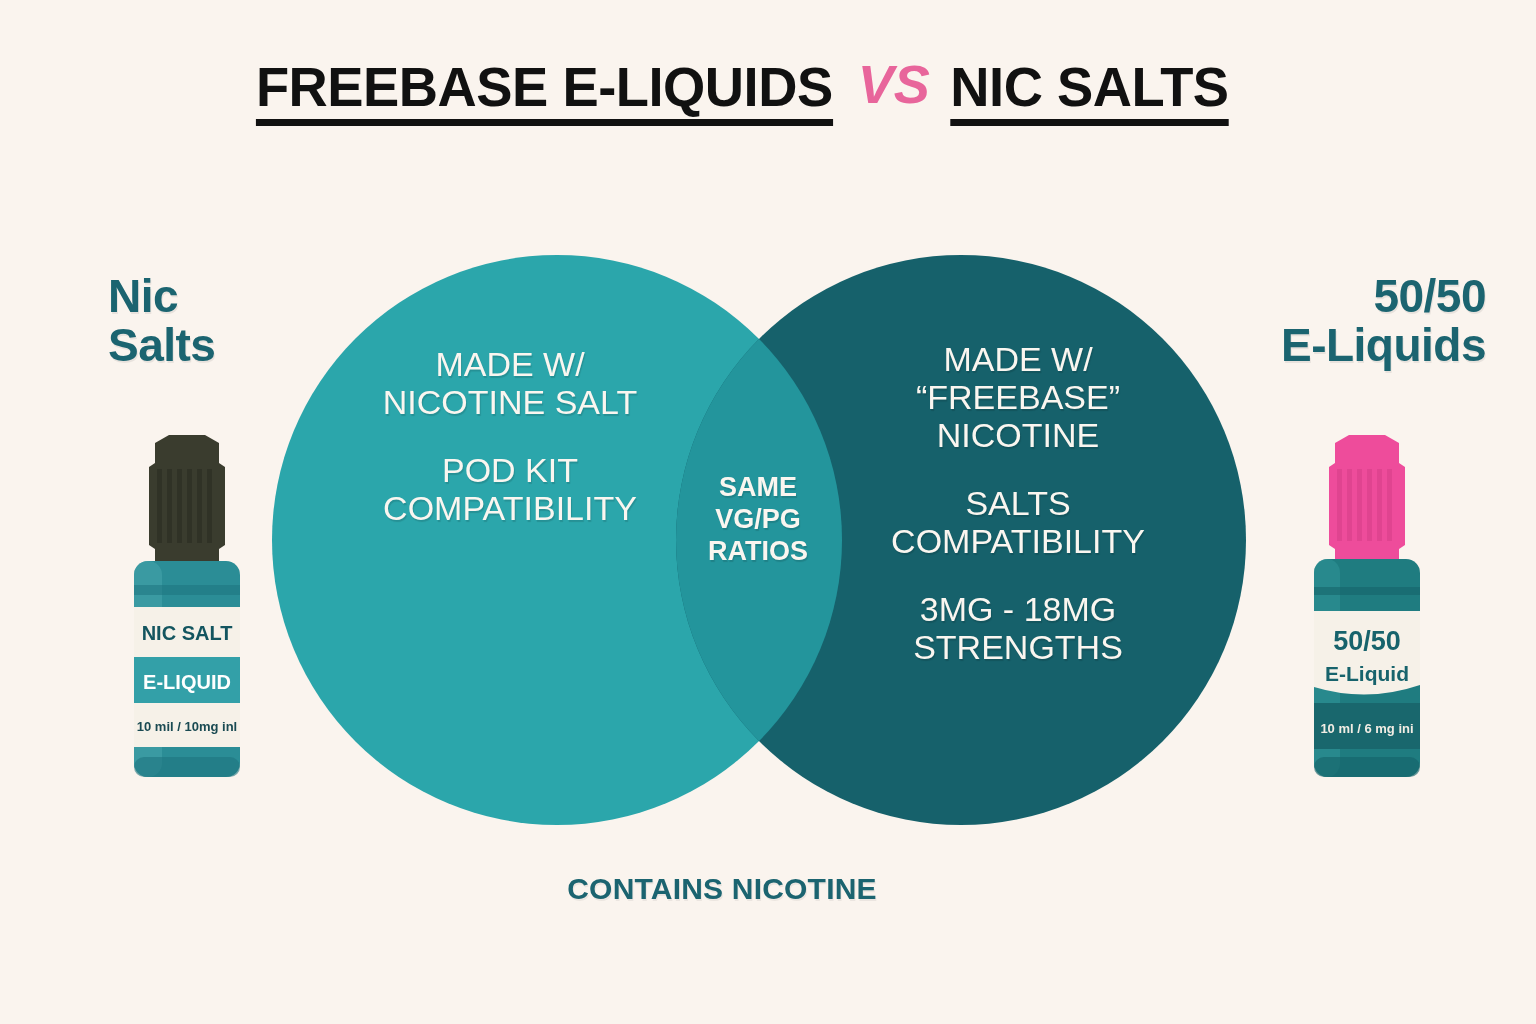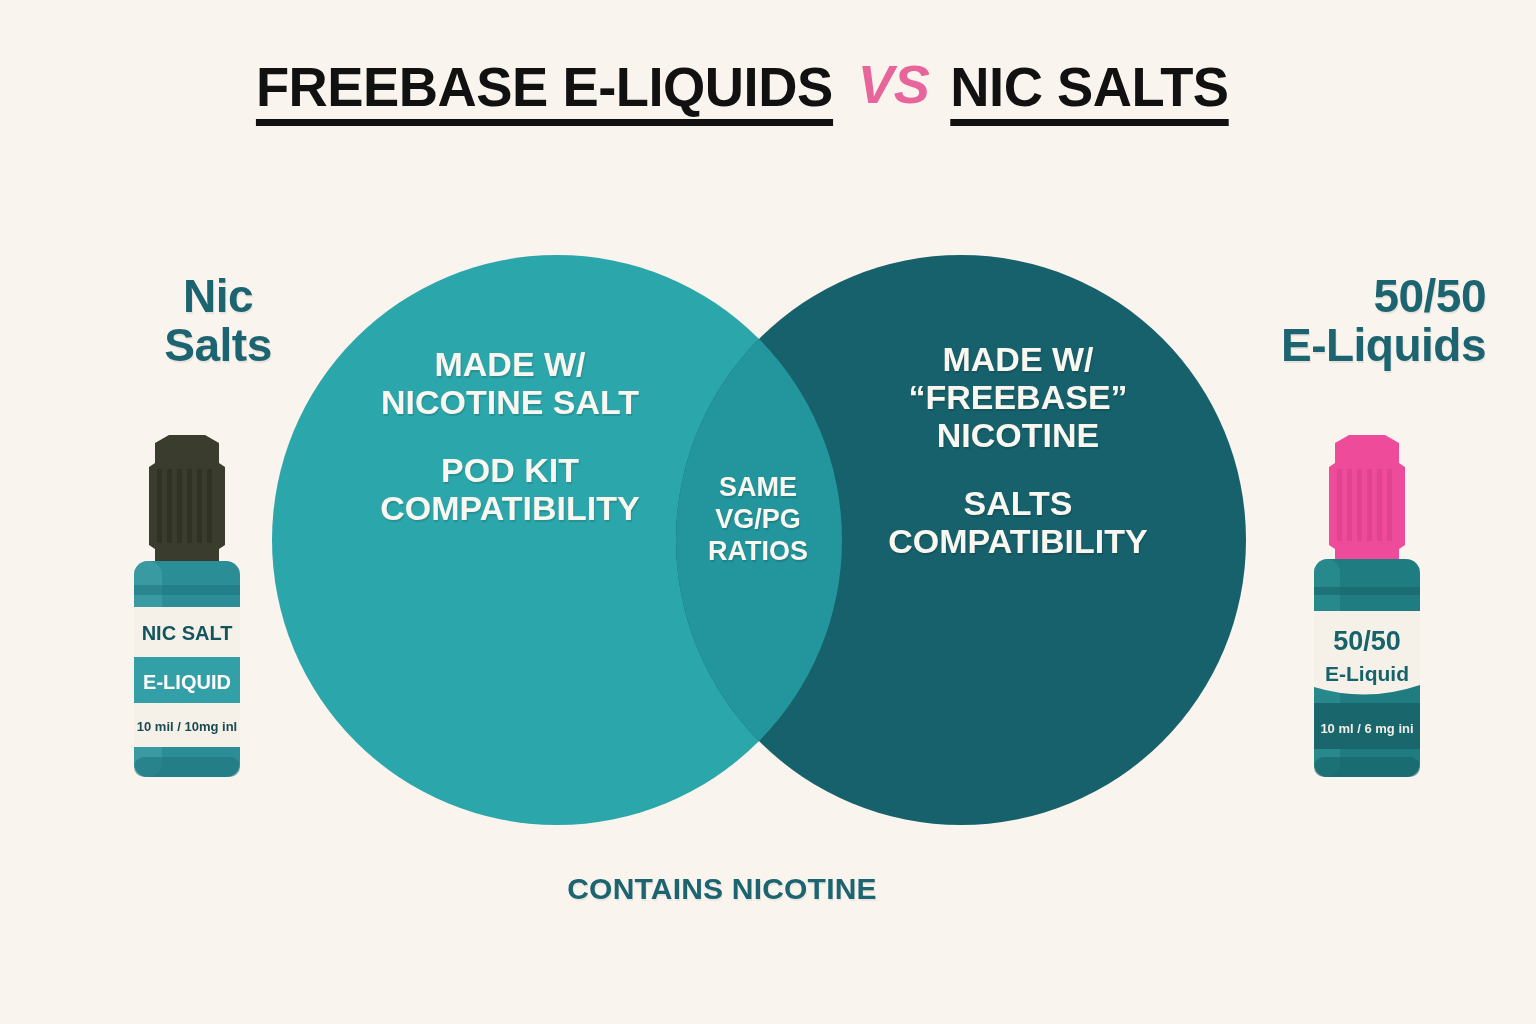--- a/index.html
+++ b/index.html
@@ -65,21 +65,21 @@
     line-height: 1.06;
     letter-spacing: -0.5px;
     text-shadow: 1px 2px 0 rgba(0,0,0,0.07);
   }
   #label-left  { left: 108px; top: 272px; text-align: left; width: 220px; }
   #label-right { right: 50px; top: 272px; text-align: right; width: 300px; }
 
   .circle-text {
     position: absolute;
     color: #FAF6F0;
-    font-weight: 700;
+    font-weight: 400;
     text-align: center;
     text-shadow: 1px 2px 1px rgba(0,0,0,0.13);
     line-height: 1.12;
   }
   .circle-text .blk { margin-bottom: 30px; }
   .circle-text .blk:last-child { margin-bottom: 0; }
 
   #text-left {
     left: 330px;
     top: 345px;
@@ -135,38 +135,40 @@
   <circle cx="557" cy="540" r="285" fill="#2BA6AB"></circle>
   <circle cx="961" cy="540" r="285" fill="#16616B"></circle>
   <defs>
     <clipPath id="clip-left-circle">
       <circle cx="557" cy="540" r="285"></circle>
     </clipPath>
   </defs>
   <circle cx="961" cy="540" r="285" fill="#23959C" clip-path="url(#clip-left-circle)"></circle>
 </svg>
 
-<div class="venn-label" id="label-left" style="white-space:pre-line;text-align:center;">Nic
+<div class="venn-label" id="label-left" style="white-space:pre-line;">Nic
 Salts</div>
 <div class="venn-label" id="label-right" style="white-space:pre-line;">50/50
 E-Liquids</div>
 
 <div class="circle-text" id="text-left">
   <div class="blk" style="white-space:pre-line;">MADE W/
 NICOTINE SALT</div>
   <div class="blk" style="white-space:pre-line;">POD KIT
 COMPATIBILITY</div>
 </div>
 
 <div class="circle-text" id="text-right">
   <div class="blk" style="white-space:pre-line;">MADE W/
 “FREEBASE”
 NICOTINE</div>
   <div class="blk" style="white-space:pre-line;">SALTS
 COMPATIBILITY</div>
+  <div class="blk" style="white-space:pre-line;">3MG - 18MG
+STRENGTHS</div>
 </div>
 
 <div class="circle-text" id="text-mid">
   <div class="blk" style="white-space:pre-line;">SAME
 VG/PG
 RATIOS</div>
 </div>
 
 <div id="contains-nicotine">CONTAINS NICOTINE</div>
 

